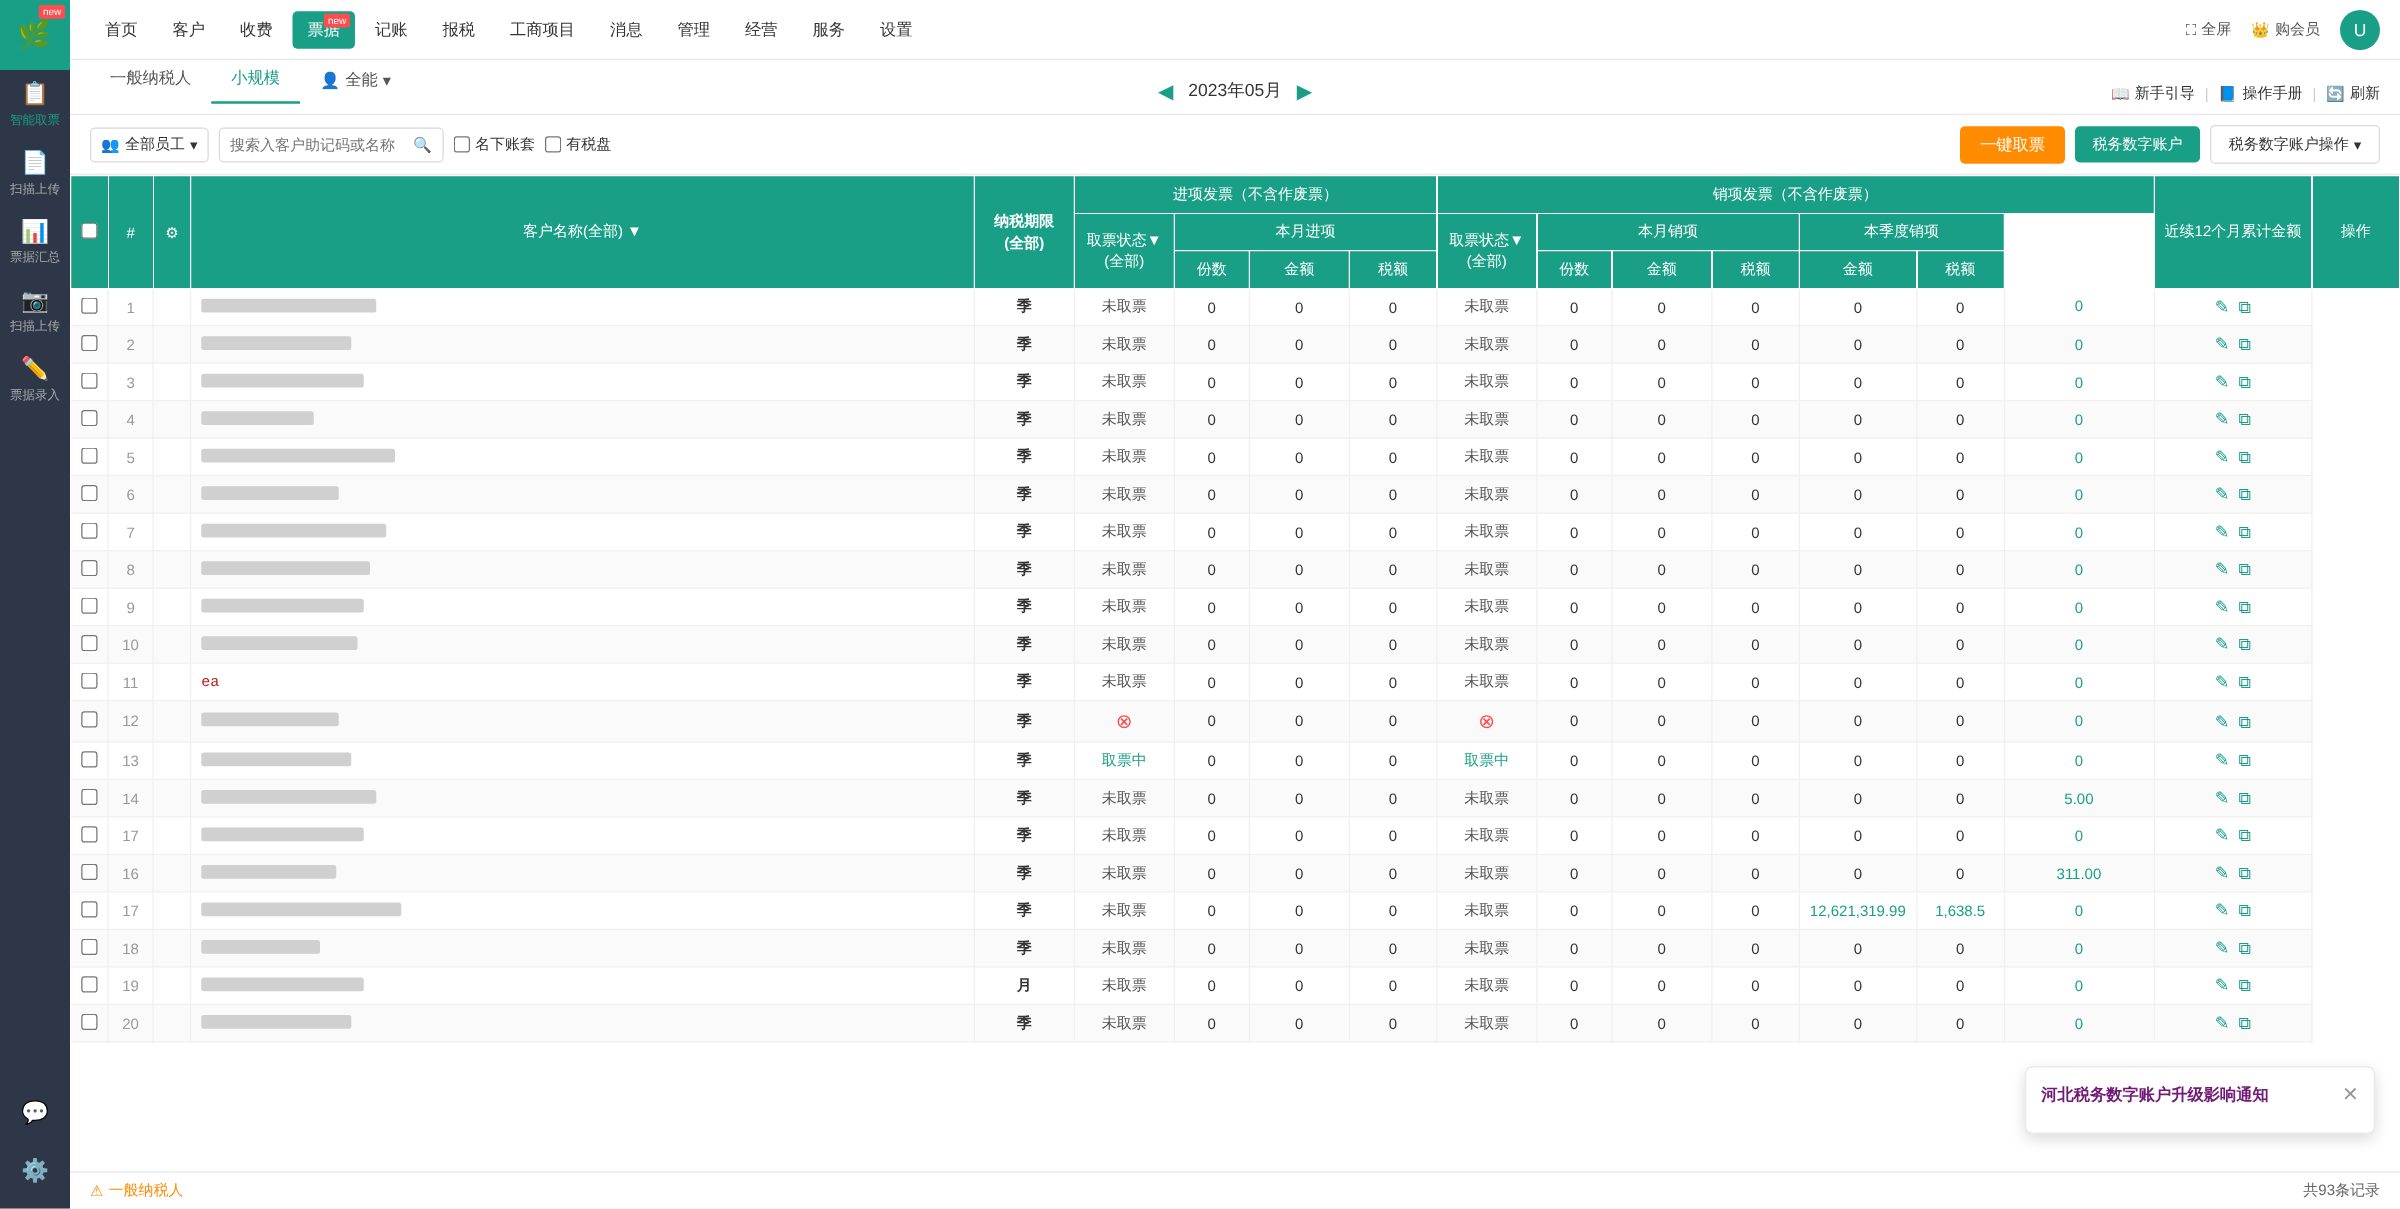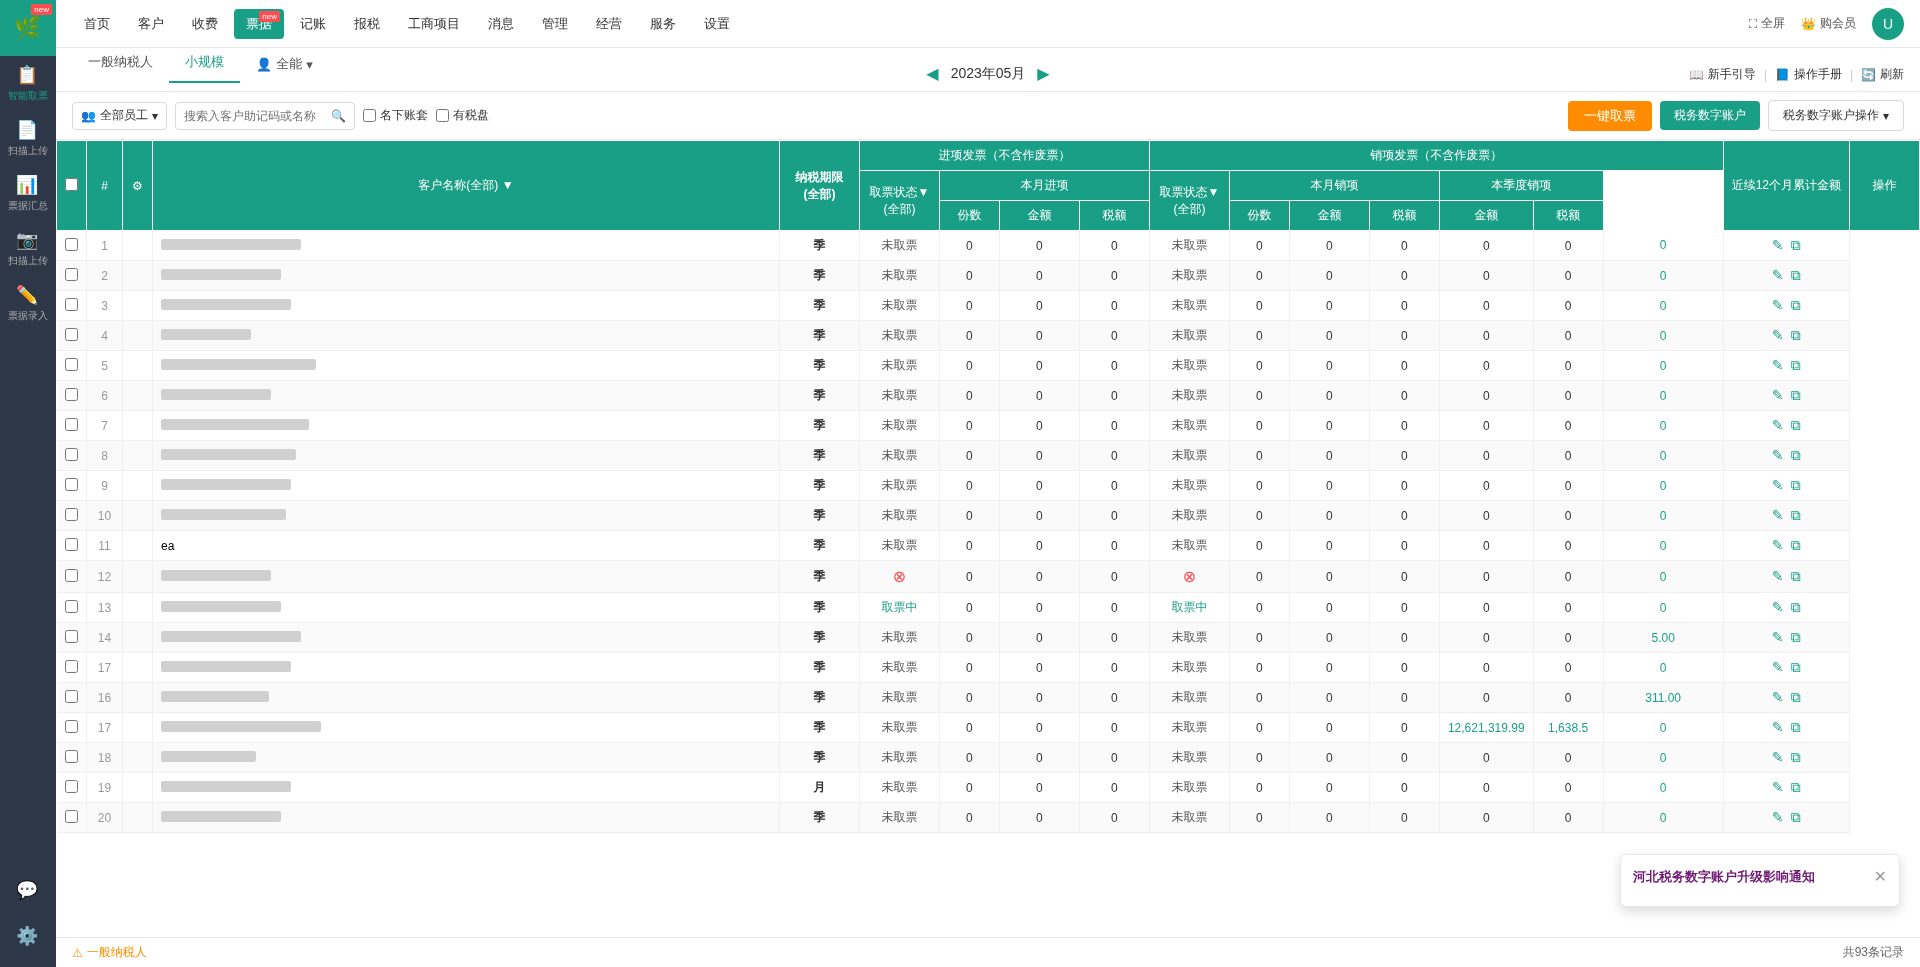--- a/index.html
+++ b/index.html
@@ -781,21 +781,21 @@
     <td class="col-12m"><span style="color:#1a9f87;">0</span></td>
     <td class="col-action">
       <span class="action-icon" title="编辑">✎</span>
       <span class="action-icon" title="复制" style="margin-left:4px;">⧉</span>
     </td>
   </tr>
             <tr>
     <td class="col-checkbox"><input type="checkbox" style=""></td>
     <td class="col-num row-num">11</td>
     <td class="col-setting"></td>
-    <td class="col-name customer-name-cell"><span style="color:#000000;">ea</span></td>
+    <td class="col-name customer-name-cell"><span style="color:#b91c1c;font-family:Liberation Mono, monospace;">ea</span></td>
     <td class="col-period">季</td>
     <td class="col-status"><span style="color:#555;">未取票</span></td>
     <td class="col-num-small">0</td>
     <td class="col-amount">0</td>
     <td class="col-tax">0</td>
     <td class="col-status"><span style="color:#555;">未取票</span></td>
     <td class="col-num-small">0</td>
     <td class="col-amount">0</td>
     <td class="col-tax">0</td>
     <td class="col-amount">0</td>

